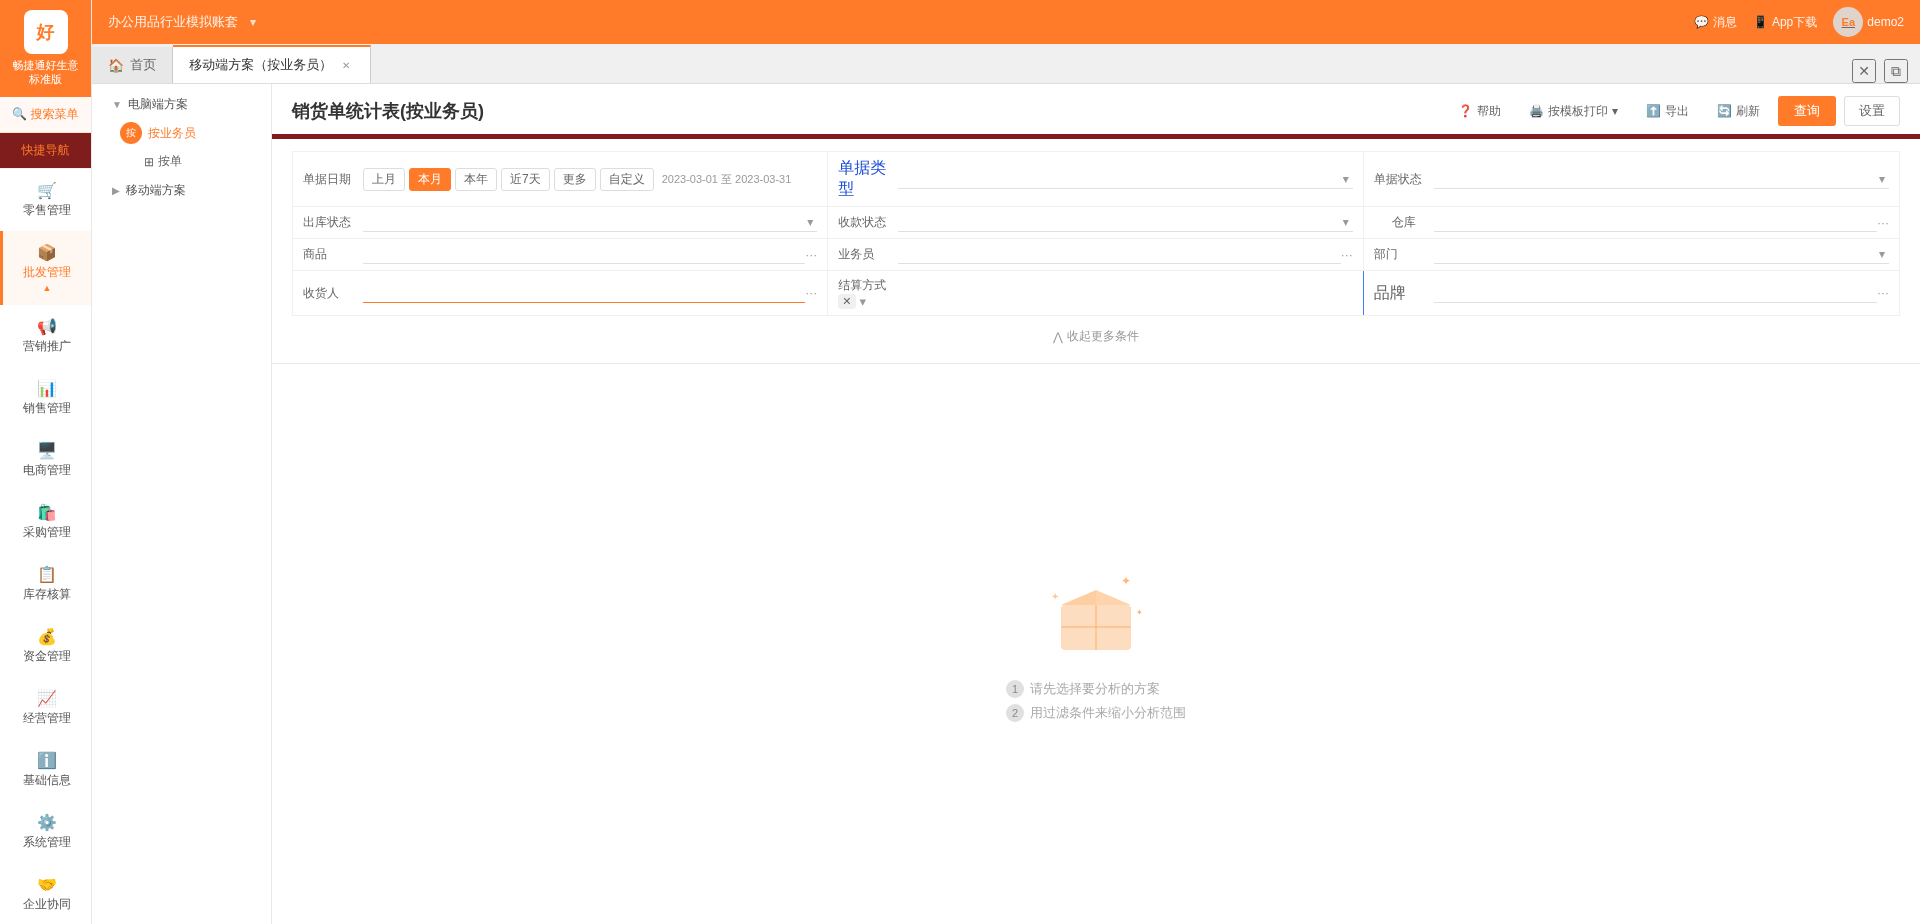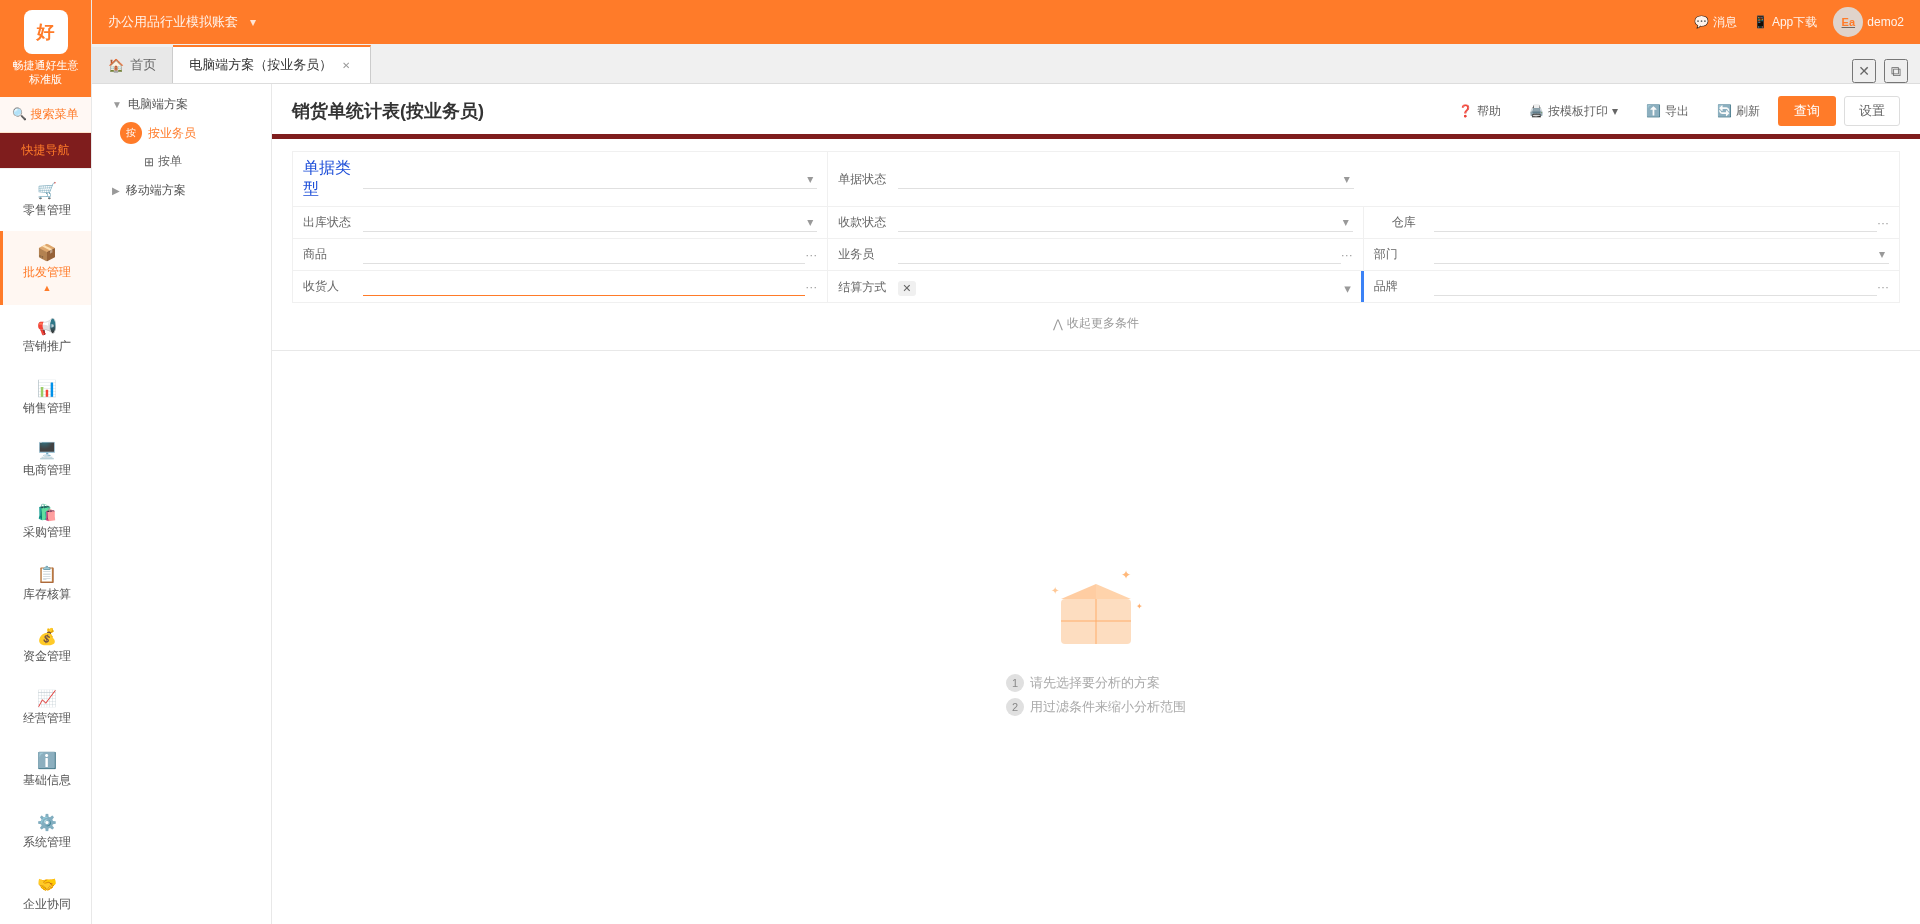--- a/index.html
+++ b/index.html
@@ -190,21 +190,21 @@
       </div>
     </div>
   </div>
 
   <div class="tabbar">
     <div class="tab home">
       <span>🏠</span>
       <span>首页</span>
     </div>
     <div class="tab active">
-      <span>电脑端方案（按业务员）</span>
+      <span>移动端方案（按业务员）</span>
       <span class="tab-close">✕</span>
     </div>
     <div class="tab-actions">
       <button class="tab-action-btn">✕</button>
       <button class="tab-action-btn">⧉</button>
     </div>
   </div>
 
   <div class="content">
 
@@ -254,20 +254,32 @@
           </button>
           <button class="btn-primary">查询</button>
           <button class="btn-secondary">设置</button>
         </div>
       </div>
 
       <div class="filter-area">
 
         <div style="display:grid;grid-template-columns:1fr 1fr 1fr;border:1px solid #f0f0f0;border-bottom:none;">
 
+          <div style="display:flex;align-items:center;padding:6px 10px;border-right:1px solid #f0f0f0;">
+            <span style="font-size:12px;color:#666;width:60px;flex-shrink:0;">单据日期</span>
+            <div style="display:flex;align-items:center;gap:4px;flex:1;">
+              <button class="date-btn">上月</button>
+              <button class="date-btn active">本月</button>
+              <button class="date-btn">本年</button>
+              <button class="date-btn">近7天</button>
+              <button class="date-btn">更多</button>
+              <button class="date-btn">自定义</button>
+              <span style="font-size:11px;color:#999;margin-left:4px;">2023-03-01 至 2023-03-31</span>
+            </div>
+          </div>
 
           <div style="display:flex;align-items:center;padding:6px 10px;border-right:1px solid #f0f0f0;">
             <span style="font-size:16px;color:#1d4ed8;width:60px;flex-shrink:0;">单据类型</span>
             <button class="dropdown-btn">
               <span class="arrow">▾</span>
             </button>
           </div>
 
           <div style="display:flex;align-items:center;padding:6px 10px;">
             <span style="font-size:12px;color:#666;width:60px;flex-shrink:0;">单据状态</span>
@@ -323,32 +335,32 @@
         </div>
 
         <div style="display:grid;grid-template-columns:1fr 1fr 1fr;border:1px solid #f0f0f0;">
 
           <div style="display:flex;align-items:center;padding:6px 10px;border-right:1px solid #f0f0f0;">
             <span style="font-size:12px;color:#666;width:60px;flex-shrink:0;">收货人</span>
             <input class="filter-input active" type="text" style="flex: 1 1 0%; border-bottom: 1px solid rgb(255, 123, 41);">
             <span style="font-size:12px;color:#999;cursor:pointer;">···</span>
           </div>
 
-          <div style="display:flex;align-items:flex-end;padding:6px 10px;border-right:3px solid #3b82f6;">
+          <div style="display:flex;align-items:flex-start;padding:6px 10px;border-right:1px solid #3b82f6;flex-direction:column;">
             <span style="font-size:12px;color:#666;width:60px;flex-shrink:0;">结算方式</span>
             <div style="display:flex;align-items:center;flex:1;gap:4px;">
               <span class="tag-x">
                 <span>✕</span>
               </span>
               <span class="arrow" style="margin-left:auto;color:#999;">▾</span>
             </div>
           </div>
 
           <div style="display:flex;align-items:center;padding:6px 10px;">
-            <span style="font-size:12px;color:#666;width:60px;flex-shrink:0;">品牌</span>
+            <span style="font-size:16px;color:#666;width:60px;flex-shrink:0;">品牌</span>
             <input class="filter-input" type="text" style="flex: 1 1 0%;">
             <span style="font-size:12px;color:#999;cursor:pointer;">···</span>
           </div>
         </div>
 
         <div class="collapse-row" style="margin-top:6px;">
           <button class="collapse-btn">
             <span>⋀</span>
             <span>收起更多条件</span>
           </button>

